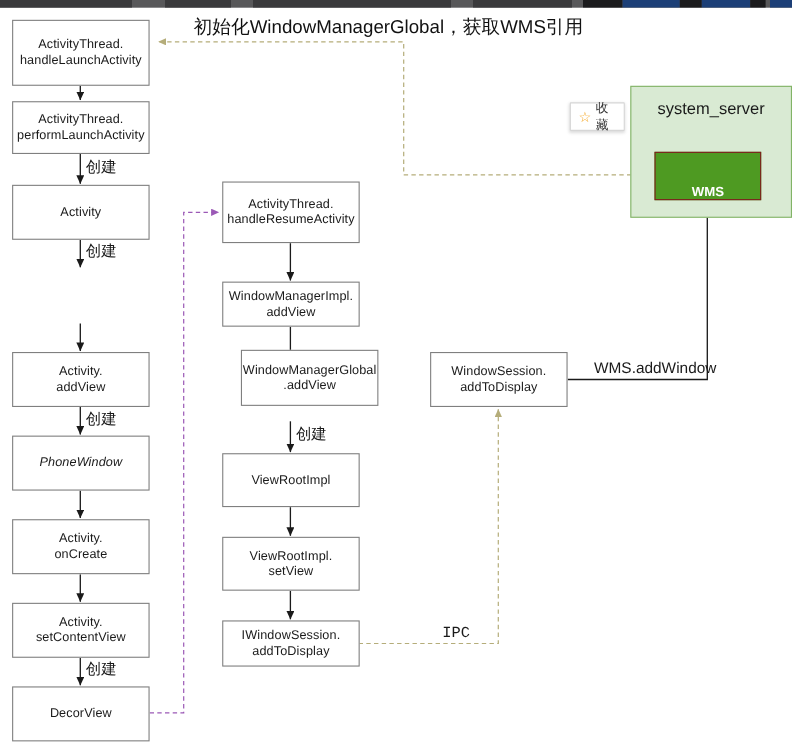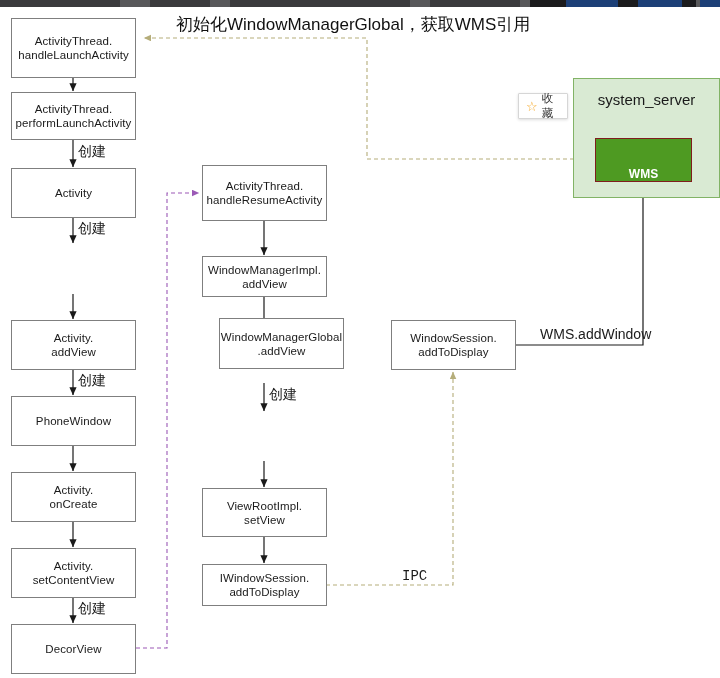--- a/index.html
+++ b/index.html
@@ -193,21 +193,21 @@
   </div>
 
 
   <div class="node" style="left:11px;top:320px;width:125px;height:50px;">
     <span>
       <span>Activity.</span>
       <span>addView</span>
     </span>
   </div>
 
-  <div class="node" style="left:11px;top:396px;width:125px;height:50px;">
+  <div class="node" style="left:11px;top:396px;width:125px;height:50px;font-style:italic;">
     <span>PhoneWindow</span>
   </div>
 
   <div class="node" style="left:11px;top:472px;width:125px;height:50px;">
     <span>
       <span>Activity.</span>
       <span>onCreate</span>
     </span>
   </div>
 
@@ -236,20 +236,23 @@
     </span>
   </div>
 
   <div class="node" style="left:202px;top:318px;width:125px;height:51px;margin-left:17px;">
     <span>
       <span>WindowManagerGlobal</span>
       <span>.addView</span>
     </span>
   </div>
 
+  <div class="node" style="left:202px;top:412px;width:125px;height:49px;">
+    <span>ViewRootImpl</span>
+  </div>
 
   <div class="node" style="left:202px;top:488px;width:125px;height:49px;justify-content:center;">
     <span>
       <span>ViewRootImpl.</span>
       <span>setView</span>
     </span>
   </div>
 
   <div class="node" style="left:202px;top:564px;width:125px;height:42px;">
     <span>

